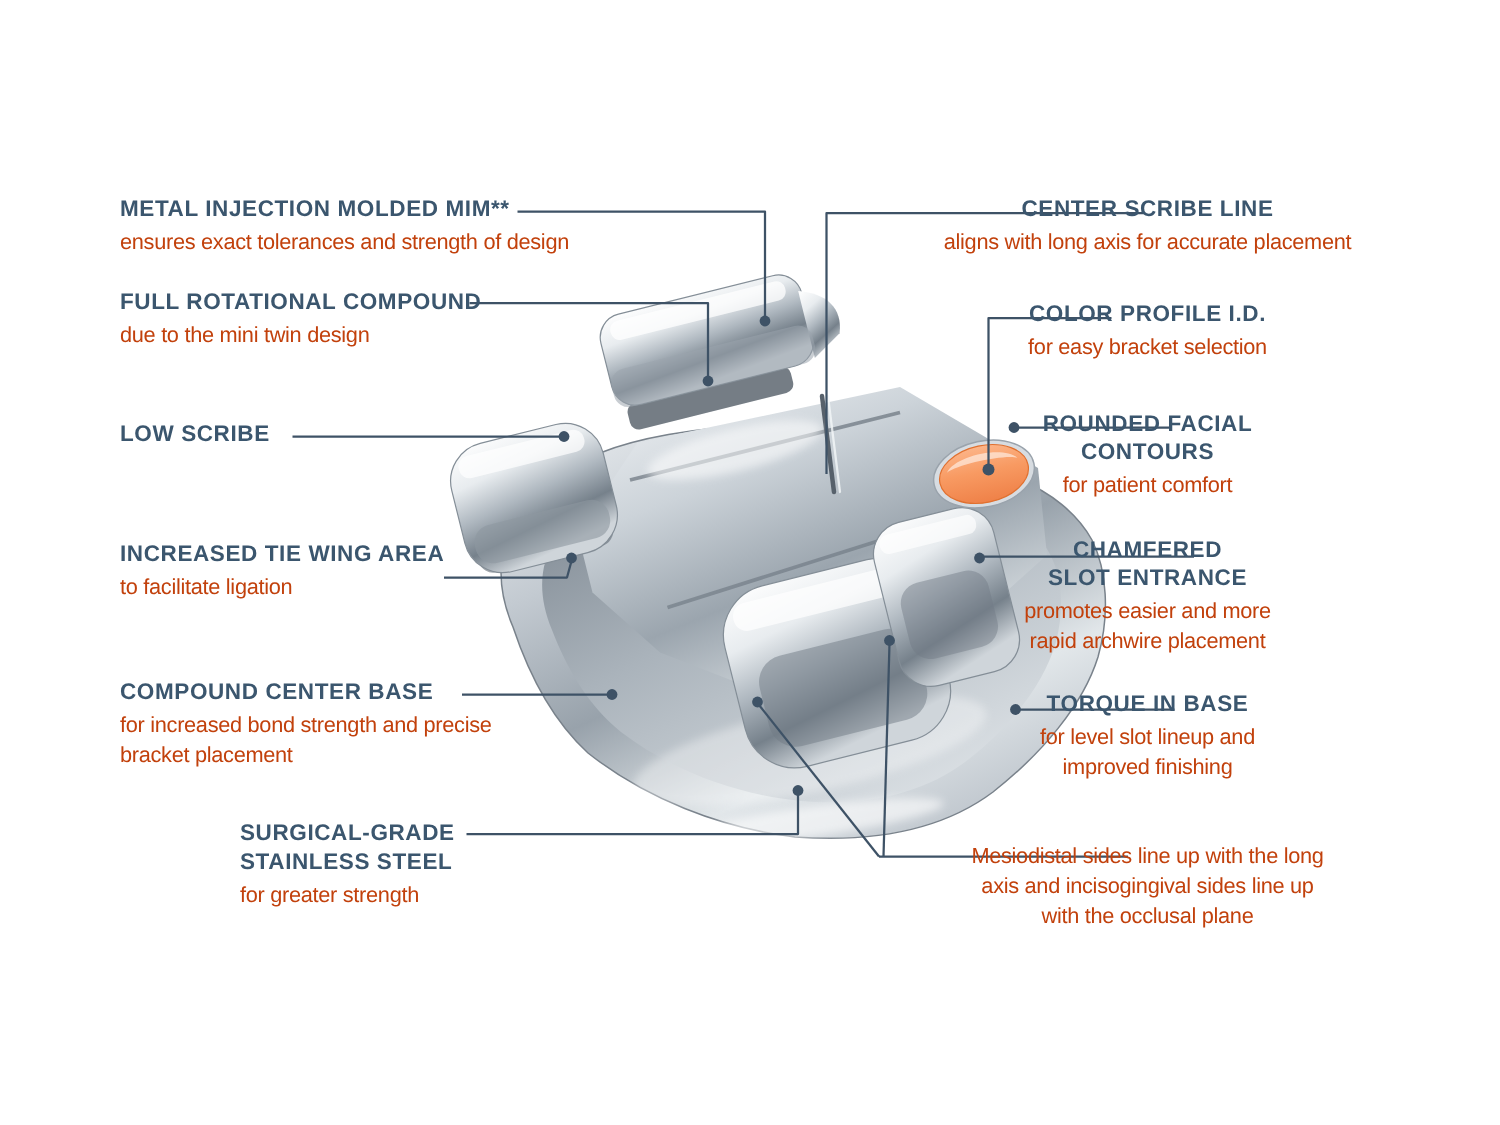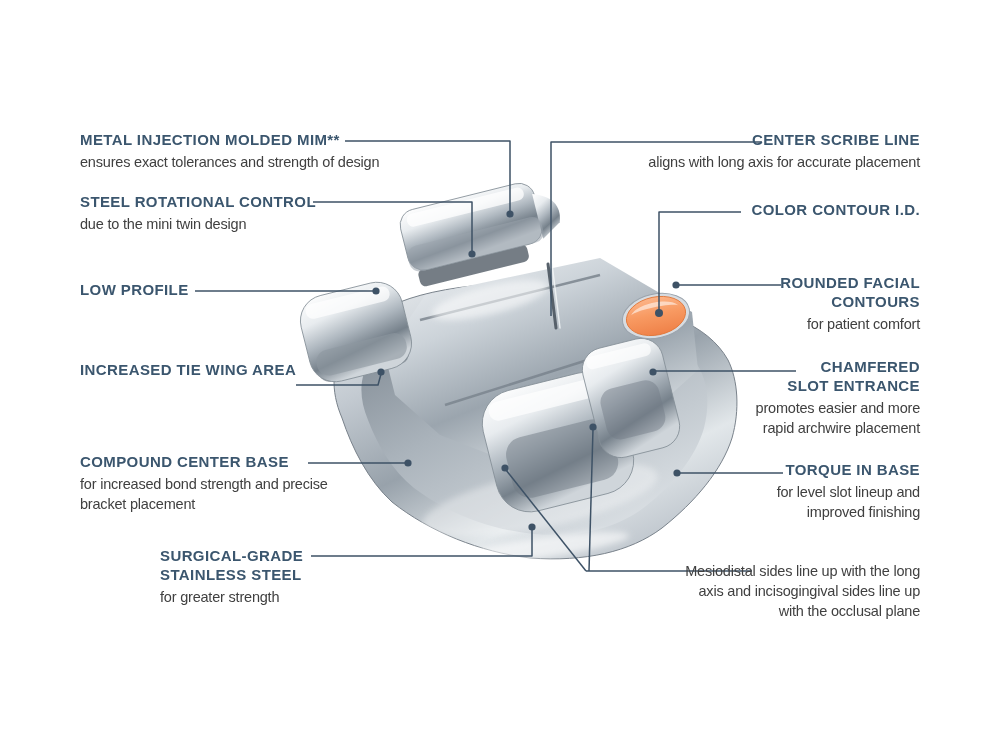--- a/index.html
+++ b/index.html
@@ -1,22 +1,22 @@
 <!DOCTYPE html>
 <html><head>
 <meta charset="utf-8">
 <style>
   html,body{margin:0;padding:0;background:#ffffff;}
   #stage{position:relative;width:1000px;height:750px;background:#ffffff;overflow:hidden;
          font-family:"Liberation Sans","DejaVu Sans",sans-serif;}
   .lbl{position:absolute;}
   .lbl .h{font-weight:bold;font-size:15px;line-height:19px;color:#3b566e;letter-spacing:.4px;white-space:pre-line;}
-  .lbl .d{font-size:14.5px;line-height:20px;color:#404040;letter-spacing:-.2px;margin-top:3px;white-space:pre-line;}
+  .lbl .d{font-size:14.5px;line-height:20px;color:#c2410c;letter-spacing:-.2px;margin-top:3px;white-space:pre-line;}
   .left{left:80px;width:330px;text-align:left;}
-  .right{right:80px;width:310px;text-align:right;}
+  .right{right:80px;width:310px;text-align:center;}
   svg{position:absolute;left:0;top:0;}
 </style>
 </head>
 <body>
 
 <div id="stage">
 
   <svg width="1000" height="750" viewBox="0 0 1000 750">
     <defs>
       <linearGradient id="gBase" x1="0" y1="0" x2="0.7" y2="1">
@@ -141,51 +141,53 @@
       <circle cx="593" cy="427" r="3.6"></circle>
     </g>
   </svg>
 
   <div class="lbl left" style="top:130px">
     <div class="h">METAL INJECTION MOLDED MIM**</div>
     <div class="d">ensures exact tolerances and strength of design</div>
   </div>
 
   <div class="lbl left" style="top:192px">
-    <div class="h">STEEL ROTATIONAL CONTROL</div>
+    <div class="h">FULL ROTATIONAL COMPOUND</div>
     <div class="d">due to the mini twin design</div>
   </div>
 
   <div class="lbl left" style="top:280px">
-    <div class="h">LOW PROFILE</div>
+    <div class="h">LOW SCRIBE</div>
   </div>
 
   <div class="lbl left" style="top:360px">
     <div class="h">INCREASED TIE WING AREA</div>
+    <div class="d">to facilitate ligation</div>
   </div>
 
   <div class="lbl left" style="top:452px">
     <div class="h">COMPOUND CENTER BASE</div>
     <div class="d">for increased bond strength and precise
 bracket placement</div>
   </div>
 
   <div class="lbl left" style="left:160px;top:546px">
     <div class="h">SURGICAL-GRADE
 STAINLESS STEEL</div>
     <div class="d">for greater strength</div>
   </div>
 
   <div class="lbl right" style="top:130px">
     <div class="h">CENTER SCRIBE LINE</div>
     <div class="d">aligns with long axis for accurate placement</div>
   </div>
 
   <div class="lbl right" style="top:200px">
-    <div class="h">COLOR CONTOUR I.D.</div>
+    <div class="h">COLOR PROFILE I.D.</div>
+    <div class="d">for easy bracket selection</div>
   </div>
 
   <div class="lbl right" style="top:273px">
     <div class="h">ROUNDED FACIAL
 CONTOURS</div>
     <div class="d">for patient comfort</div>
   </div>
 
   <div class="lbl right" style="top:357px">
     <div class="h">CHAMFERED

